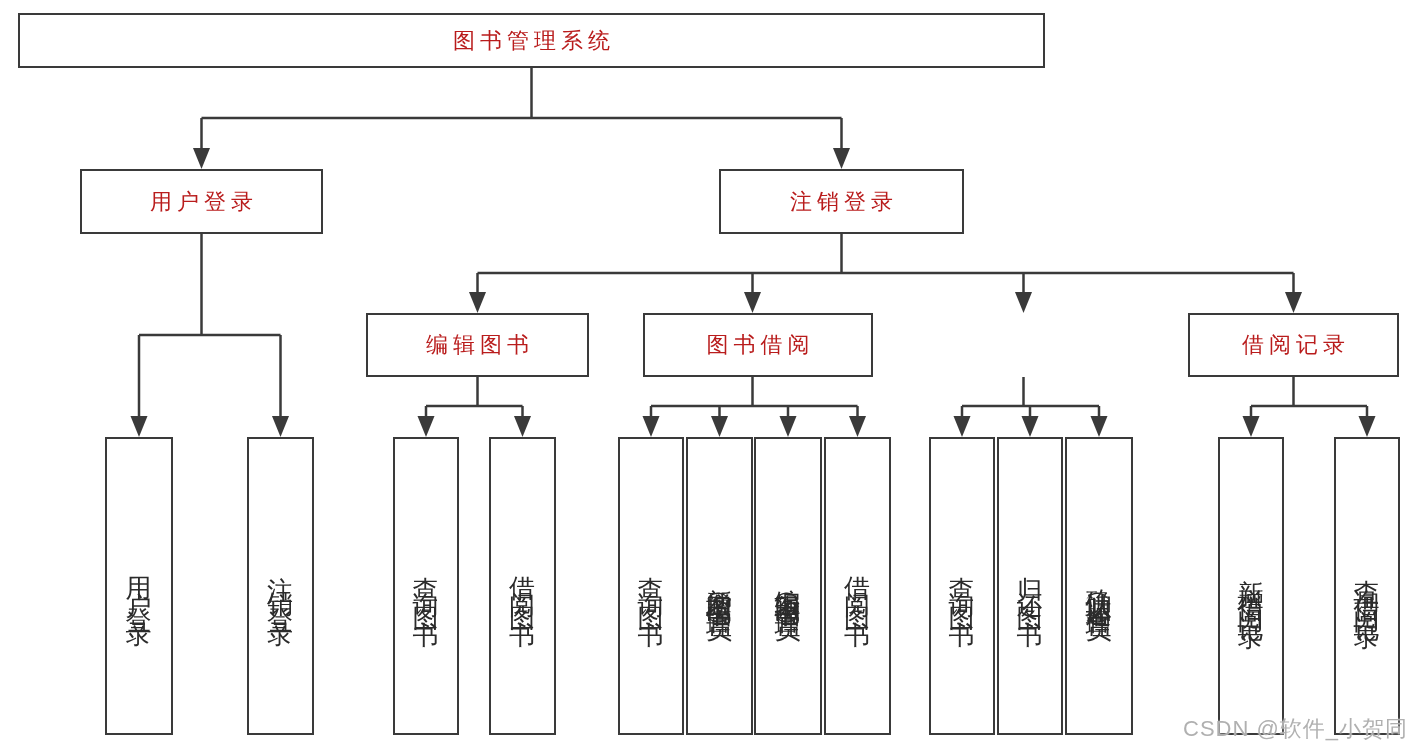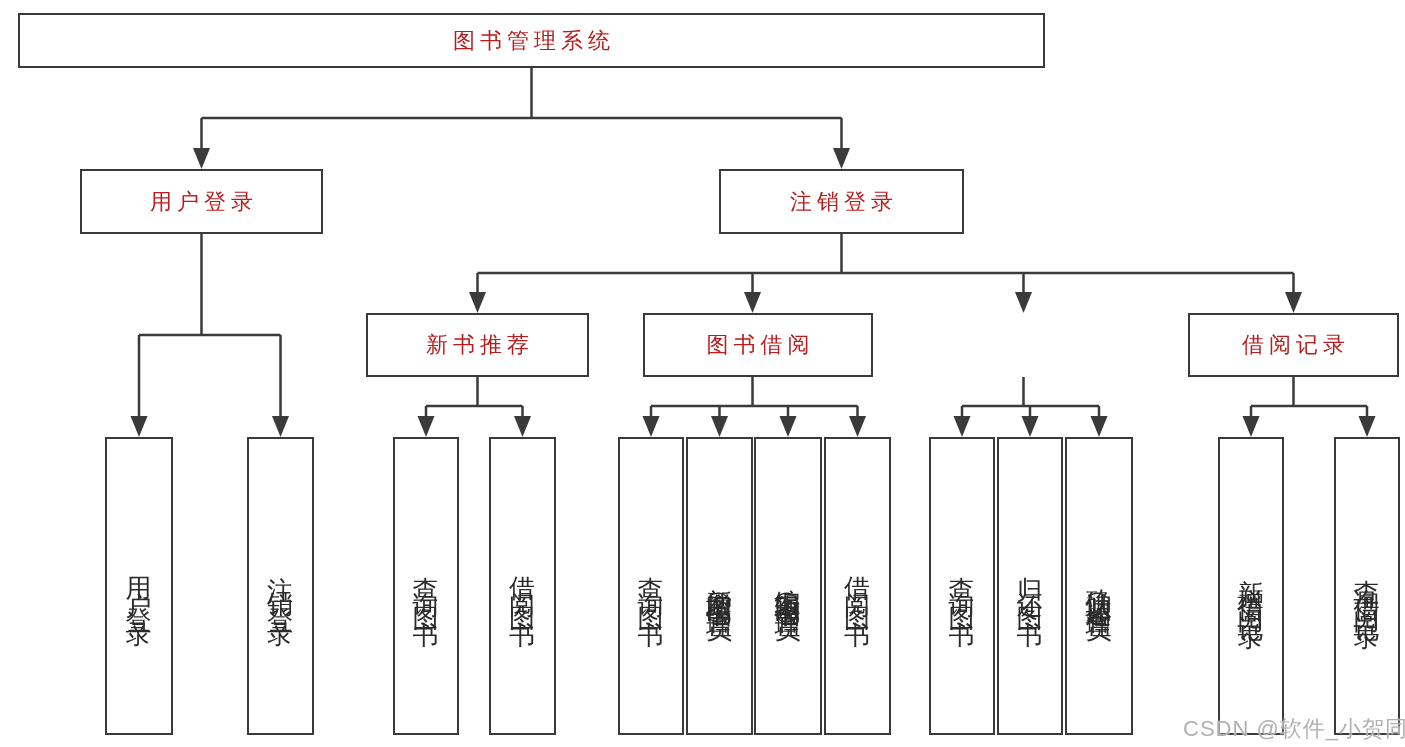--- a/index.html
+++ b/index.html
@@ -166,21 +166,21 @@
   </div>
 
   <div class="node" id="l2-user">
     <span class="h-label">用户登录</span>
   </div>
   <div class="node" id="l2-book">
     <span class="h-label">注销登录</span>
   </div>
 
   <div class="node" id="l3-rec">
-    <span class="h-label">新书推荐</span>
+    <span class="h-label">编辑图书</span>
   </div>
   <div class="node" id="l3-bor">
     <span class="h-label">图书借阅</span>
   </div>
   <div class="node" id="l3-log">
     <span class="h-label">借阅记录</span>
   </div>
 
   <div class="node leaf ls-wide" id="leaf-g1a">
     <span>用户登录</span>

